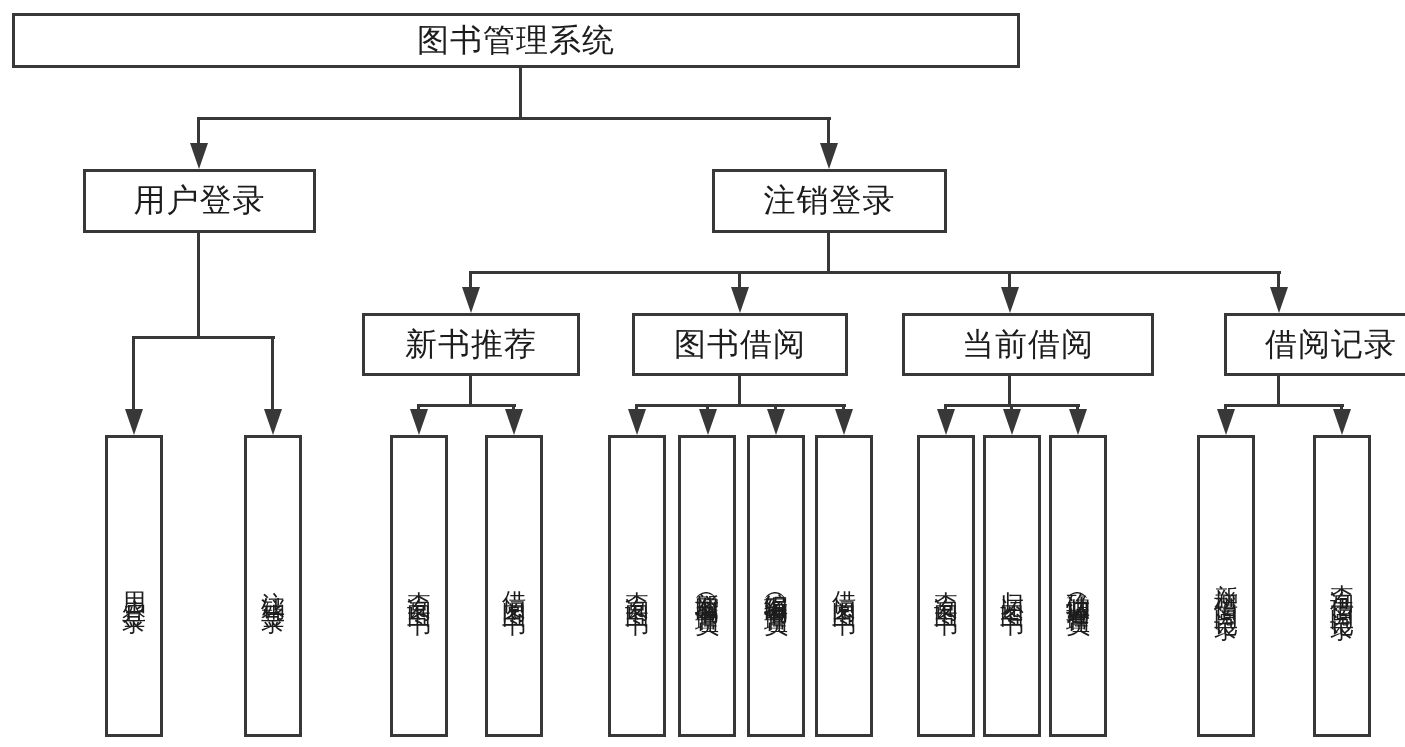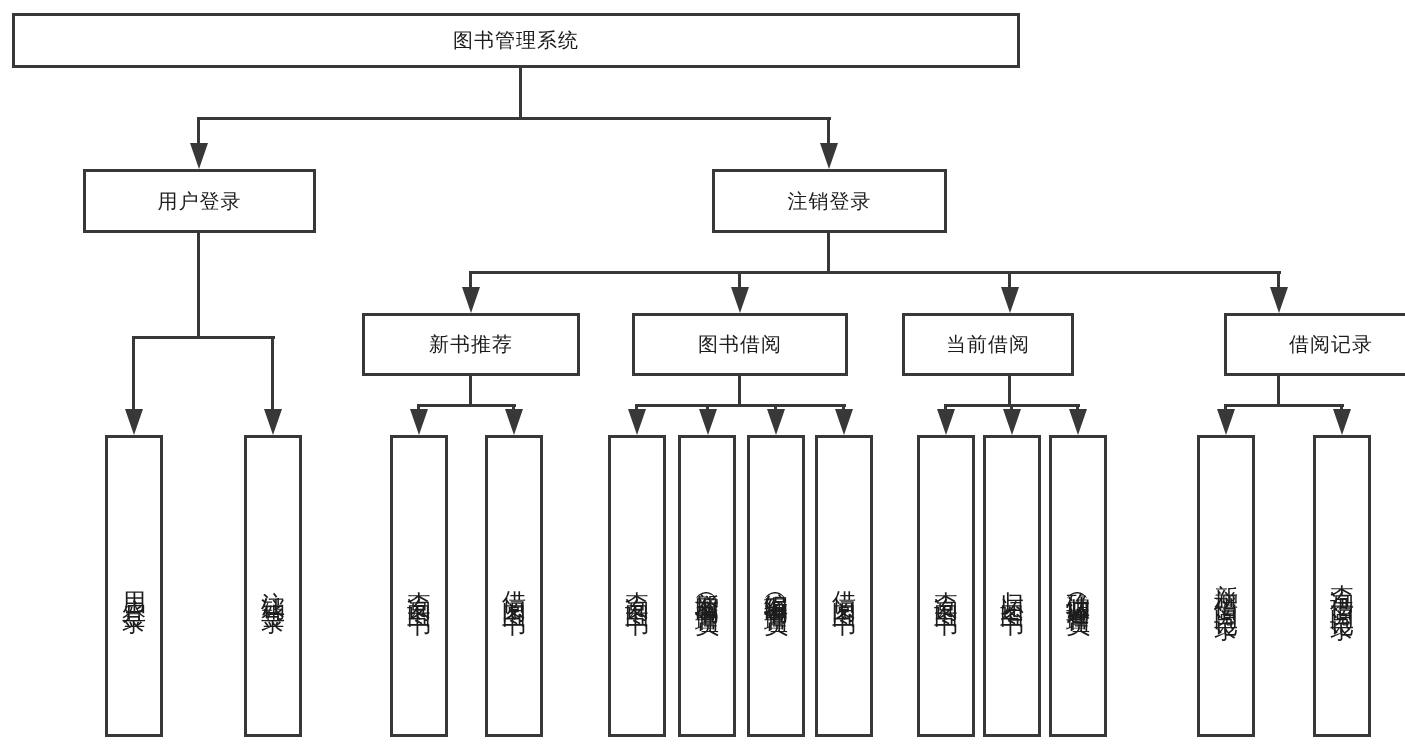--- a/index.html
+++ b/index.html
@@ -17,21 +17,21 @@
     font-family:"Liberation Sans","DejaVu Sans",sans-serif;
     color:var(--text);
   }
   
   .hbox{
     position:absolute;
     box-sizing:border-box;
     border:3px solid var(--line);
     background:var(--bg);
     display:flex;align-items:center;justify-content:center;
-    font-size:20px;
+    font-size:32px;
     letter-spacing:1px;
     z-index:2;
   }
   
   .vbox{
     position:absolute;
     box-sizing:border-box;
     width:58px;height:302px;
     top:435px;
     border:3px solid var(--line);
@@ -88,21 +88,21 @@
   </div>
 
   <div class="hbox" style="left:362px;top:313px;width:218px;height:63px">
     <span>新书推荐</span>
   </div>
 
   <div class="hbox" style="left:632px;top:313px;width:216px;height:63px">
     <span>图书借阅</span>
   </div>
 
-  <div class="hbox" style="left:902px;top:313px;width:172px;height:63px">
+  <div class="hbox" style="left:902px;top:313px;width:252px;height:63px">
     <span>当前借阅</span>
   </div>
 
   <div class="hbox" style="left:1224px;top:313px;width:214px;height:63px">
     <span>借阅记录</span>
   </div>
 
   <div class="vbox" style="left:105px">
     <span class="vtext">用户登录</span>
   </div>

